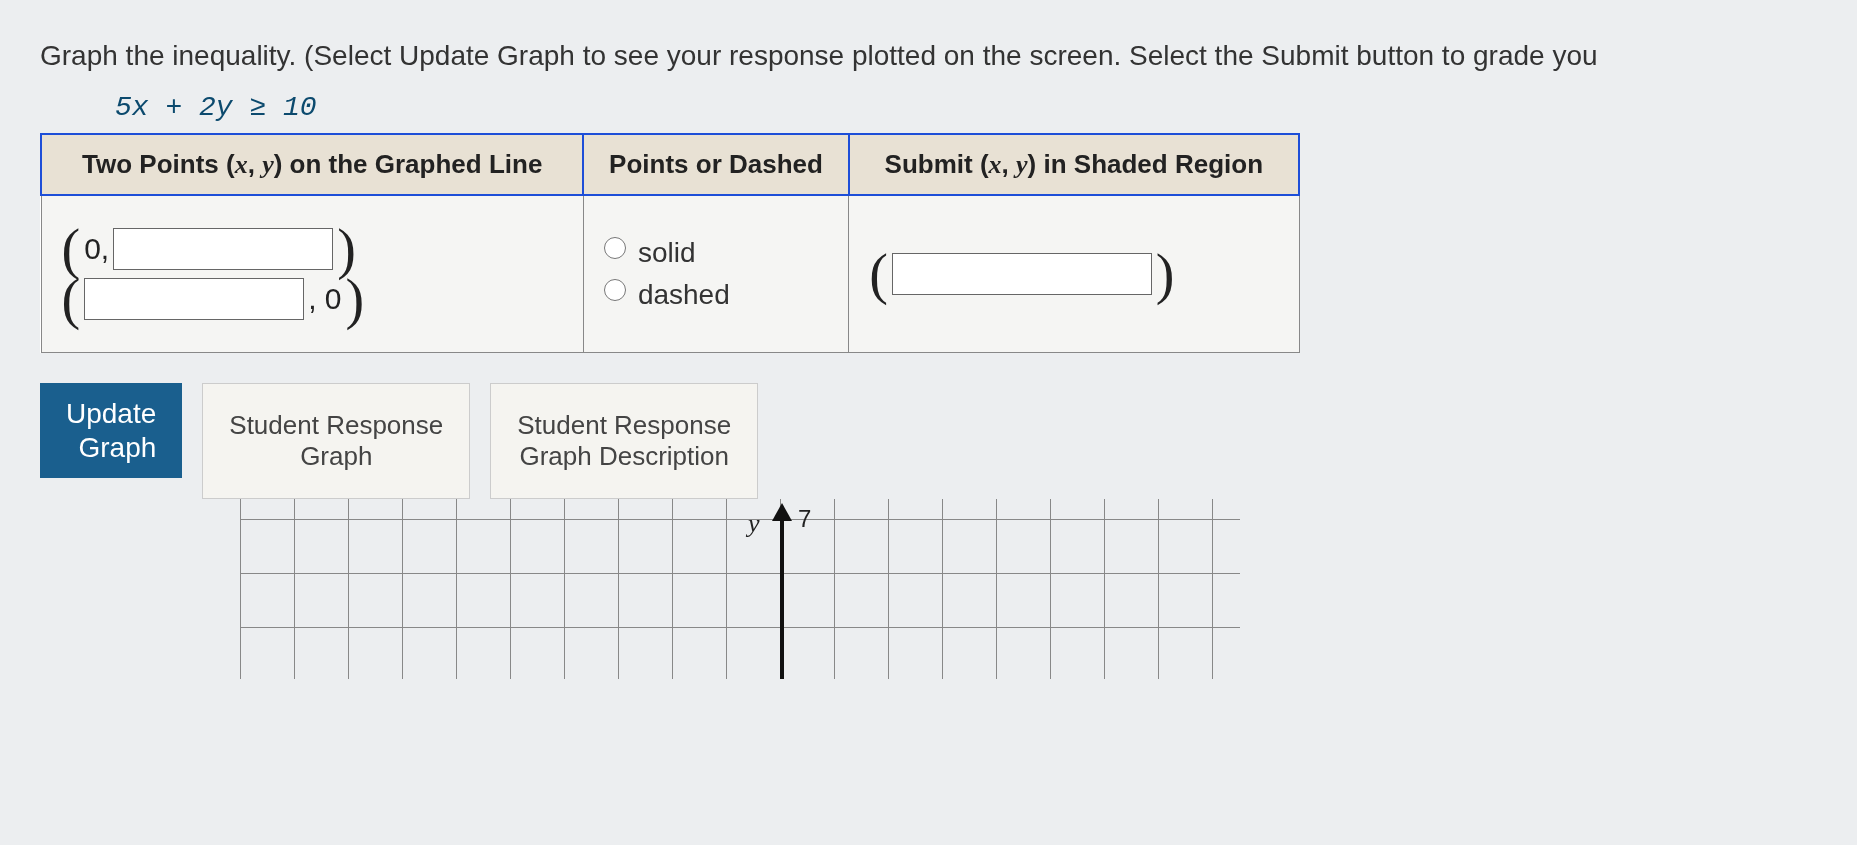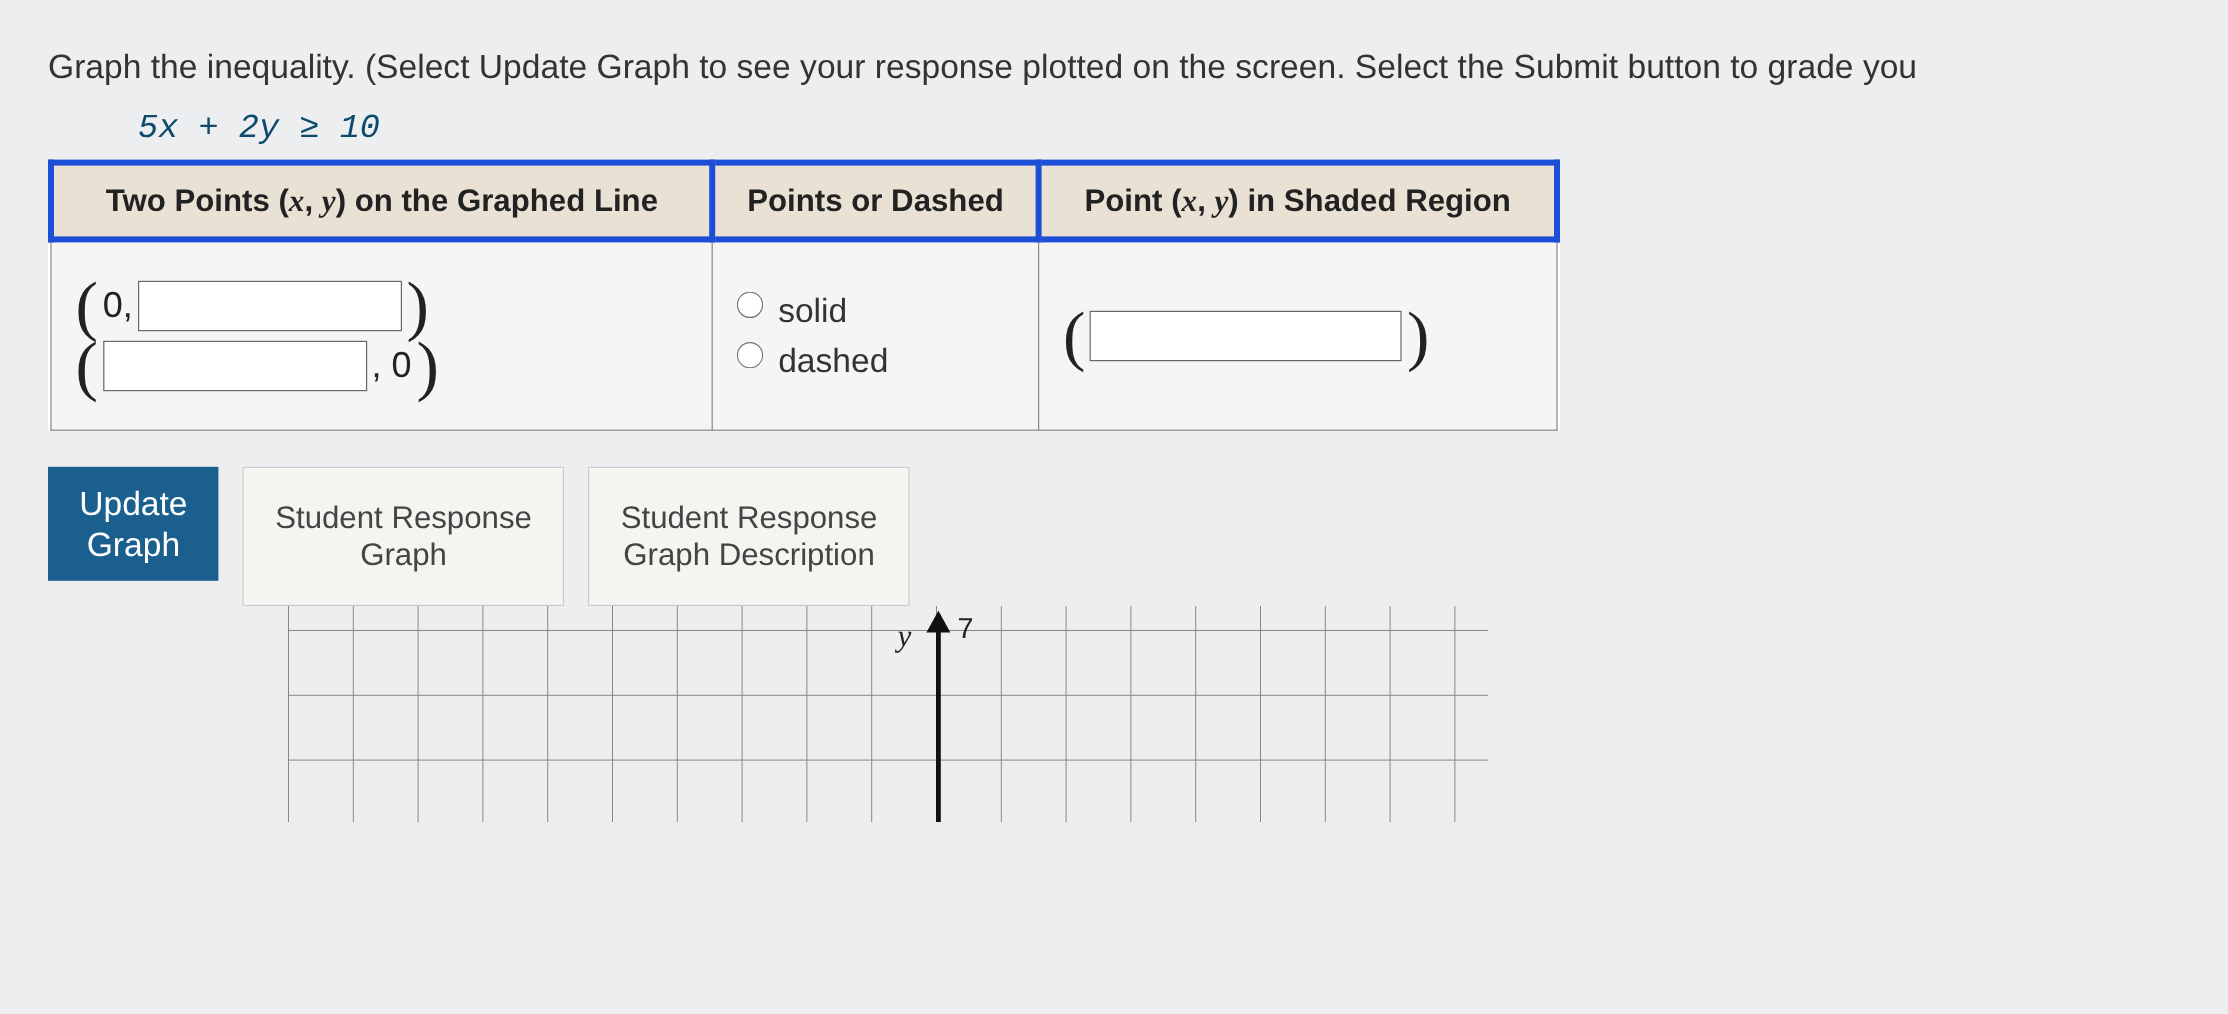--- a/index.html
+++ b/index.html
@@ -24,21 +24,21 @@
     margin-bottom: 10px;
     font-family: Liberation Mono, monospace;
   }
   table.main {
     border-collapse: collapse;
     width: 1260px;
     background: #fff;
   }
   table.main th {
     background: #e8e1d4;
-    border: 5px solid #1d4ed8;
+    border: 2px solid #1d4ed8;
     padding: 14px 10px;
     font-size: 26px;
     font-weight: bold;
     color: #222;
     text-align: center;
   }
   table.main td {
     border: 1px solid #888;
     padding: 24px 20px;
     font-size: 28px;
@@ -59,21 +59,21 @@
   .radio-row { display: flex; gap: 12px; margin: 10px 0; font-size: 28px; color: #333; }
   .radio-row input[type="radio"] { width: 22px; height: 22px; }
   .controls { display: flex; gap: 20px; align-items: flex-start; margin-top: 30px; }
   .update-btn {
     background: #1a5f8e;
     color: #fff;
     border: none;
     font-size: 28px;
     padding: 14px 26px;
     cursor: pointer;
-    text-align: center;
+    text-align: right;
     line-height: 1.2;
   }
   .tab {
     background: #f5f4f0;
     border: 1px solid #ccc;
     padding: 26px 26px;
     font-size: 26px;
     color: #444;
     text-align: center;
     line-height: 1.2;
@@ -121,21 +121,21 @@
 <div class="inequality">5x + 2y ≥ 10</div>
 
 <table class="main">
   <thead>
     <tr>
       <th>
         <span>Two Points (</span><span class="ital">x</span><span>, </span><span class="ital">y</span><span>) on the Graphed Line</span>
       </th>
       <th>Points or Dashed</th>
       <th>
-        <span>Point (</span><span class="ital">x</span><span>, </span><span class="ital">y</span><span>) in Shaded Region</span>
+        <span>Submit (</span><span class="ital">x</span><span>, </span><span class="ital">y</span><span>) in Shaded Region</span>
       </th>
     </tr>
   </thead>
   <tbody>
     <tr>
       <td>
         <div class="point-row">
           <span class="paren">(</span>
           <span style="font-size:30px;">0,</span>
           <input type="text" style="">

